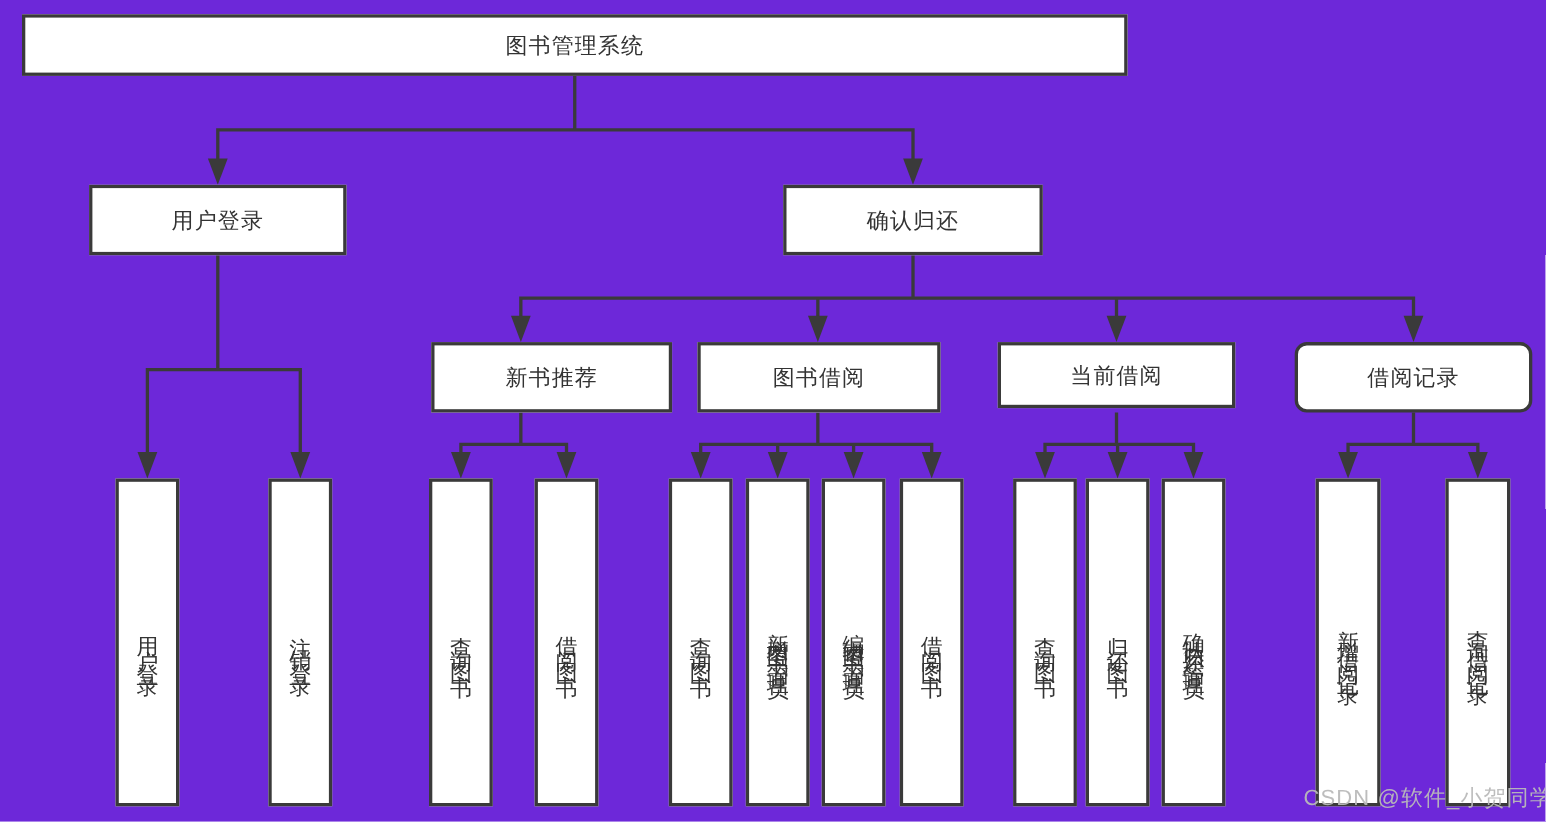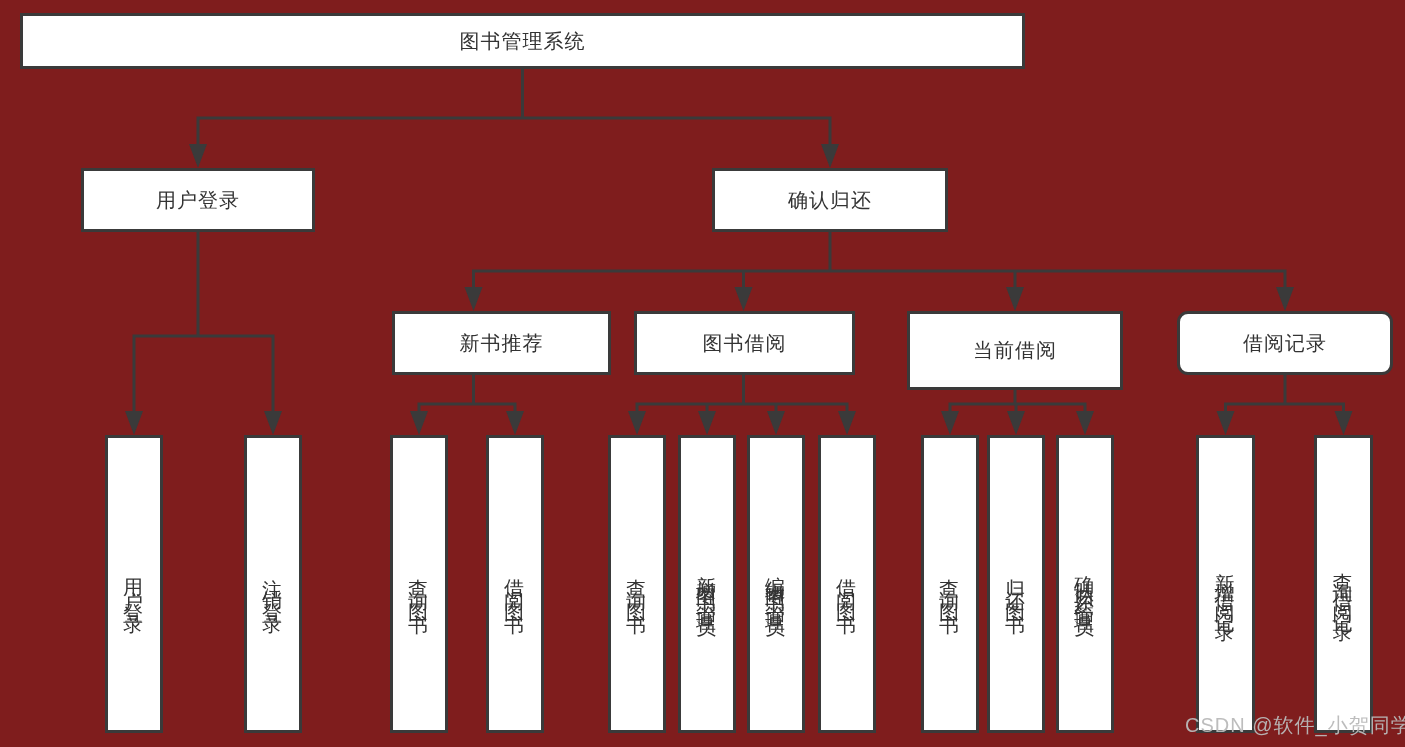--- a/index.html
+++ b/index.html
@@ -1,19 +1,19 @@
 <!DOCTYPE html>
 <html><head>
 <meta charset="utf-8">
 <style>
   html,body { margin:0; padding:0; background:#ffffff; }
   #canvas {
     position:relative;
     width:1405px; height:747px;
-    background:#7f1d1d;
+    background:#6d28d9;
     overflow:hidden;
     font-family:"Liberation Sans", sans-serif;
   }
   #connector-layer {
     position:absolute; left:0; top:0; width:1405px; height:747px;
     pointer-events:none;
   }
   .node {
     position:absolute;
     box-sizing:border-box;
@@ -77,21 +77,21 @@
       <polygon points="1076,411 1094,411 1085,435" fill="#3a3a3a"></polygon>
       <polygon points="1216.5,411 1234.5,411 1225.5,435" fill="#3a3a3a"></polygon>
       <polygon points="1334.5,411 1352.5,411 1343.5,435" fill="#3a3a3a"></polygon>
     </svg>
   <div id="nodes">
       <div class="node" style="left: 20px; top: 13px; width: 1005px; height: 56px; border-color: rgb(58, 58, 58); color: rgb(51, 51, 51);">图书管理系统</div>
       <div class="node" style="left: 81px; top: 168px; width: 234px; height: 64px; border-color: rgb(58, 58, 58); color: rgb(51, 51, 51);">用户登录</div>
       <div class="node" style="left: 712px; top: 168px; width: 236px; height: 64px; border-color: rgb(58, 58, 58); color: rgb(51, 51, 51);">确认归还</div>
       <div class="node" style="left: 364px; top: 311px; width: 219px; height: 64px; border-color: rgb(58, 58, 58); color: rgb(51, 51, 51); margin-left: 28px;">新书推荐</div>
       <div class="node" style="left: 634px; top: 311px; width: 221px; height: 64px; border-color: rgb(58, 58, 58); color: rgb(51, 51, 51); font-family: Liberation Mono, monospace;">图书借阅</div>
-      <div class="node" style="left: 907px; top: 311px; width: 216px; height: 79px; border-color: rgb(58, 58, 58); color: rgb(51, 51, 51);">当前借阅</div>
+      <div class="node" style="left: 907px; top: 311px; width: 216px; height: 60px; border-color: rgb(58, 58, 58); color: rgb(51, 51, 51);">当前借阅</div>
       <div class="node" style="left: 1177px; top: 311px; width: 216px; height: 64px; border-color: rgb(58, 58, 58); color: rgb(51, 51, 51); border-radius: 11px;">借阅记录</div>
       <div class="node vertical" style="left: 105px; top: 435px; width: 58px; height: 298px; border-color: rgb(58, 58, 58); color: rgb(51, 51, 51);">用户登录</div>
       <div class="node vertical" style="left: 244px; top: 435px; width: 58px; height: 298px; border-color: rgb(58, 58, 58); color: rgb(51, 51, 51);">注销登录</div>
       <div class="node vertical" style="left: 390px; top: 435px; width: 58px; height: 298px; border-color: rgb(58, 58, 58); color: rgb(51, 51, 51);">查询图书</div>
       <div class="node vertical" style="left: 486px; top: 435px; width: 58px; height: 298px; border-color: rgb(58, 58, 58); color: rgb(51, 51, 51);">借阅图书</div>
       <div class="node vertical" style="left: 608px; top: 435px; width: 58px; height: 298px; border-color: rgb(58, 58, 58); color: rgb(51, 51, 51);">查询图书</div>
       <div class="node vertical len9" style="left: 678px; top: 435px; width: 58px; height: 298px; border-color: rgb(58, 58, 58); color: rgb(51, 51, 51);">新增图书（管理员）</div>
       <div class="node vertical len9" style="left: 747px; top: 435px; width: 58px; height: 298px; border-color: rgb(58, 58, 58); color: rgb(51, 51, 51);">编辑图书（管理员）</div>
       <div class="node vertical" style="left: 818px; top: 435px; width: 58px; height: 298px; border-color: rgb(58, 58, 58); color: rgb(51, 51, 51);">借阅图书</div>
       <div class="node vertical" style="left: 921px; top: 435px; width: 58px; height: 298px; border-color: rgb(58, 58, 58); color: rgb(51, 51, 51);">查询图书</div>

